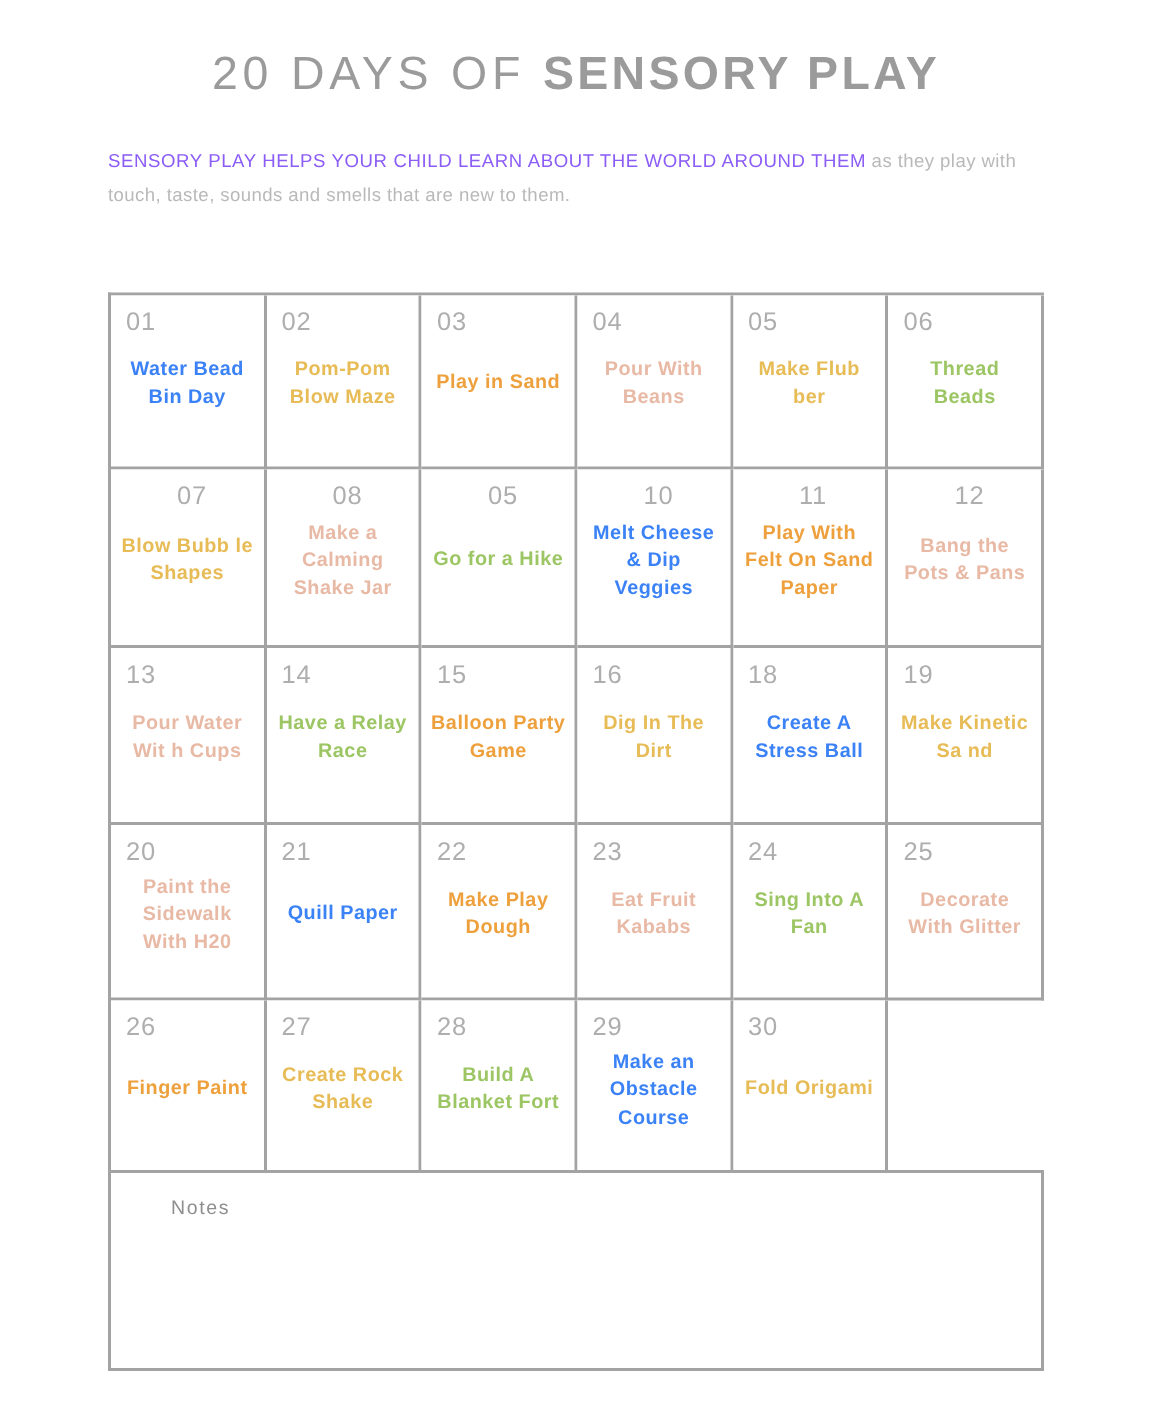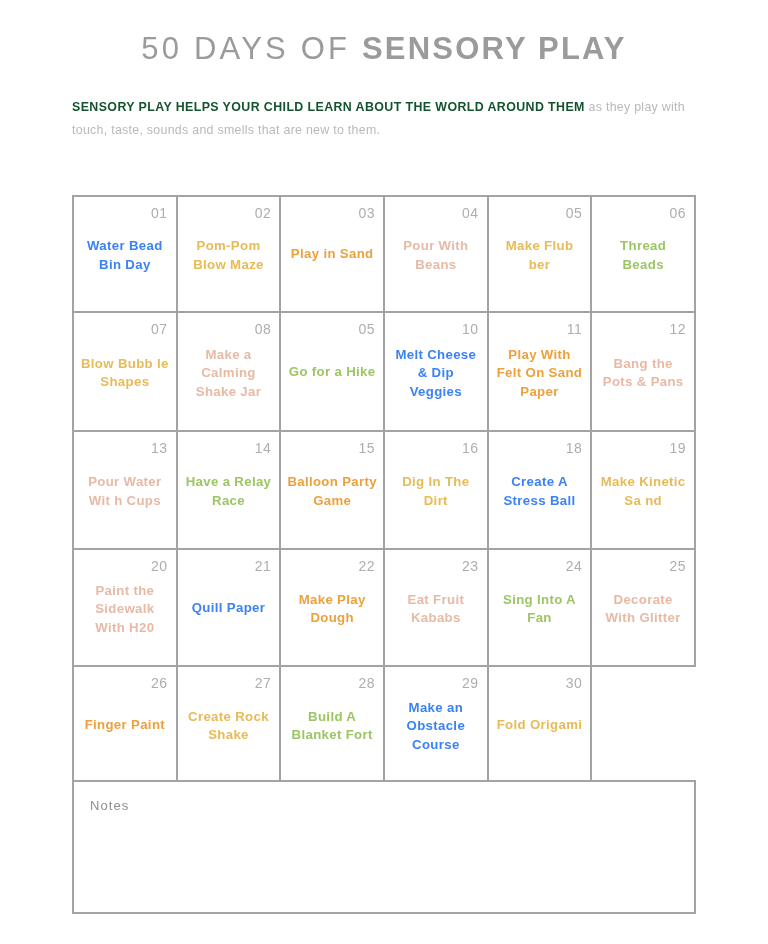--- a/index.html
+++ b/index.html
@@ -41,22 +41,22 @@
 
   .subtitle {
     margin: 30px 72px 0 72px;
     font-size: 12.4px;
     line-height: 1.85;
     color: #b9b9b9;
     font-weight: 400;
     letter-spacing: 0.28px;
   }
   .subtitle .lead {
-    font-weight: 700;
-    color: #14532d;
+    font-weight: 400;
+    color: #8b5cf6;
     letter-spacing: 0.4px;
   }
 
   
   .grid-wrap {
     position: absolute;
     left: 72px;
     top: 163px;
     width: 624px;
   }
@@ -77,26 +77,25 @@
     background: #fff;
     overflow: hidden;
   }
   .grid .cell:nth-child(-n+6) { height: 116px; }
   .grid .cell:nth-child(n+7):nth-child(-n+12) { height: 119px; padding-left: 44px; }
   .grid .cell:nth-child(n+13):nth-child(-n+18) { height: 118px; }
   .grid .cell:nth-child(n+19):nth-child(-n+24) { height: 117px; }
   .grid .cell:nth-child(n+25):nth-child(-n+30) { height: 117px; }
 
   .cell-num {
-    font-size: 14px;
+    font-size: 17px;
     color: #aeaeae;
     font-weight: 400;
     letter-spacing: 0.5px;
     line-height: 1;
-    text-align: right;
   }
 
   .cell-label {
     position: absolute;
     left: 6px;
     right: 6px;
     top: 50%;
     transform: translateY(-46%);
     text-align: center;
     font-size: 13.2px;
@@ -122,29 +121,30 @@
     height: 134px;
     border: 2px solid #a3a3a3;
     background: #fff;
     padding: 14px 0 0 16px;
   }
   .notes-label {
     font-size: 13px;
     color: #8e8e8e;
     letter-spacing: 1.1px;
     font-weight: 400;
+    margin-left: 24px;
   }
 </style>
 </head>
 <body>
 
 <div class="page">
 
   <h1 class="title">
-    <span>50 DAYS OF </span><span class="accent">SENSORY PLAY</span>
+    <span>20 DAYS OF </span><span class="accent">SENSORY PLAY</span>
   </h1>
 
   <p class="subtitle">
     <span class="lead">SENSORY PLAY HELPS YOUR CHILD LEARN ABOUT THE WORLD AROUND THEM</span><span> as they play with touch, taste, sounds and smells that are new to them.</span>
   </p>
 
   <div class="grid-wrap">
     <div class="grid" id="calendar-grid">
         <div class="cell">
           <div class="cell-num">01</div>

